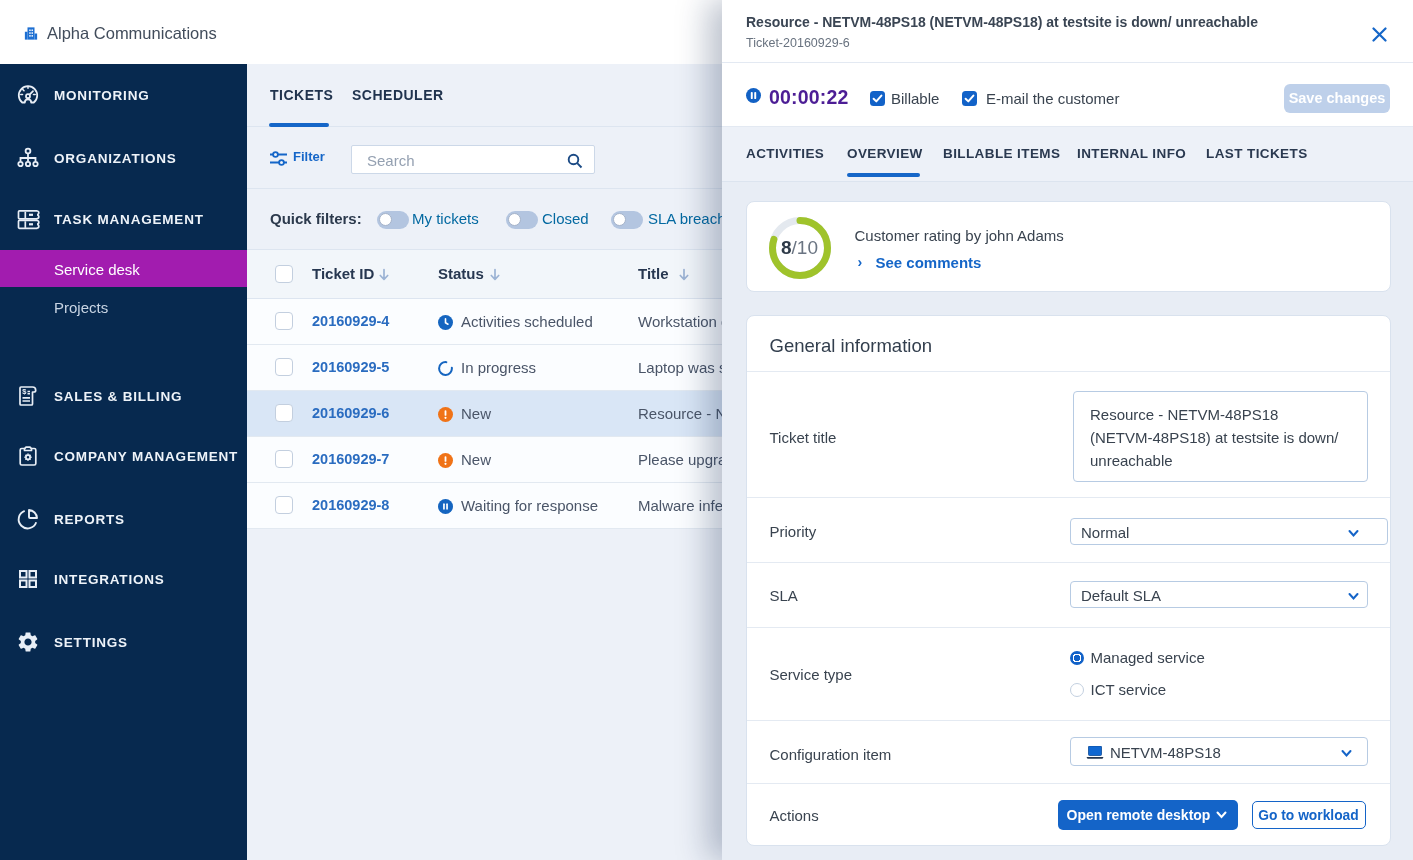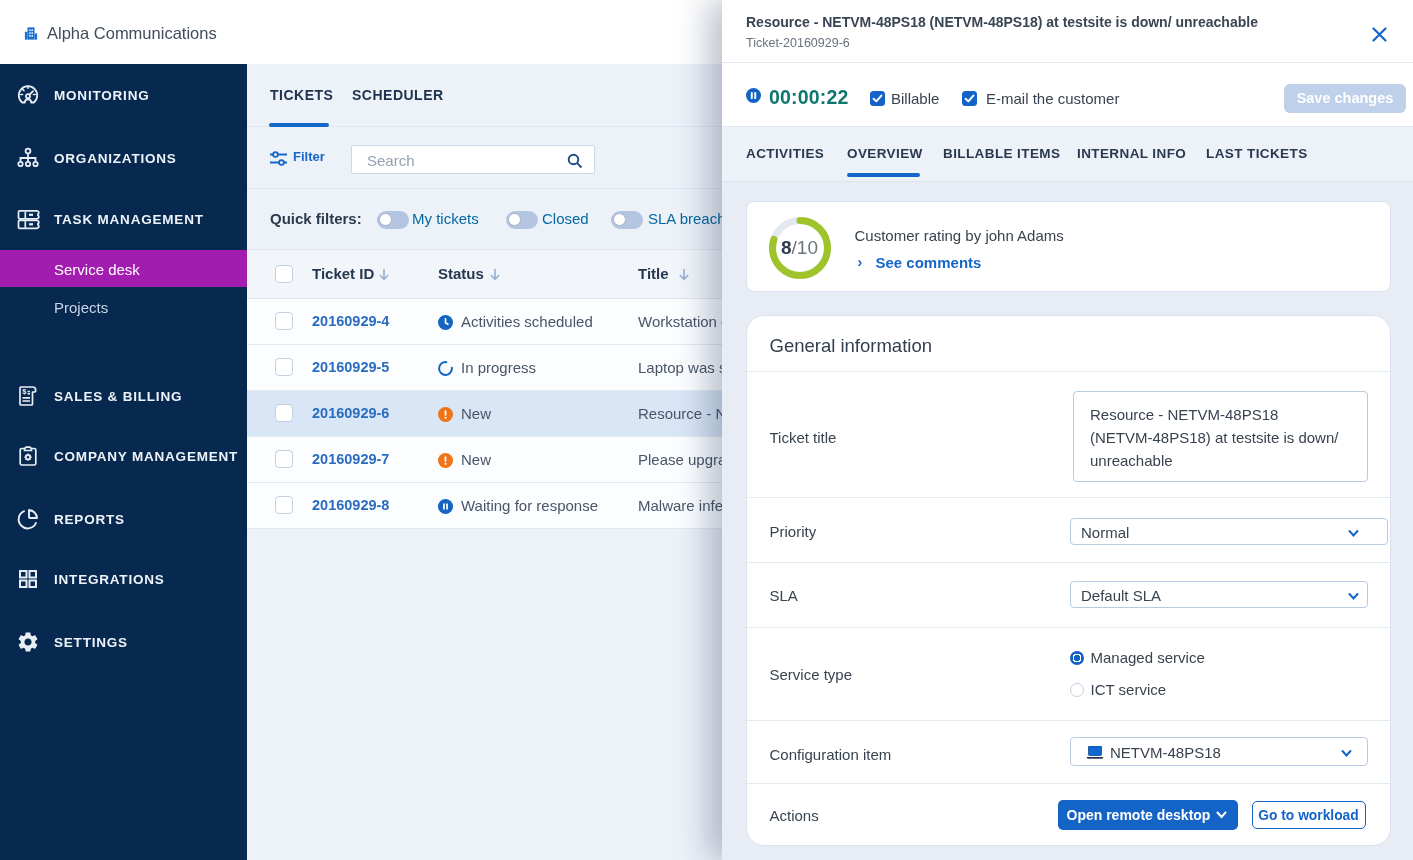--- a/index.html
+++ b/index.html
@@ -45,41 +45,41 @@
 .stxt { position:absolute; left:214px; top:14px; font-size:15px; color:#4a5568; }
 .ttl { position:absolute; left:391px; top:14px; font-size:15px; color:#4a5568; white-space:nowrap; }
 .sicon { position:absolute; left:191px; top:16px; width:15px; height:15px; }
 
 
 #panel { position:absolute; left:722px; top:0; width:691px; height:860px; background:#fff; box-shadow:-14px 0 30px rgba(13,36,76,0.28); }
 #p-header { position:absolute; left:0; top:0; width:691px; height:63px; border-bottom:1px solid #e3e9f2; }
 #p-title { position:absolute; left:24px; top:14px; font-size:14px; font-weight:bold; color:#3a4553; }
 #p-sub { position:absolute; left:24px; top:36px; font-size:12.5px; color:#68727f; }
 #p-timerrow { position:absolute; left:0; top:63px; width:691px; height:64px; border-bottom:1px solid #e3e9f2; }
-#timer { position:absolute; left:47px; top:23px; font-size:19.5px; font-weight:bold; color:#0f766e; letter-spacing:0.2px; }
+#timer { position:absolute; left:47px; top:23px; font-size:19.5px; font-weight:bold; color:#4c1d95; letter-spacing:0.2px; }
 .pcheck { position:absolute; top:27.5px; width:15px; height:15px; background:#1262c8; border-radius:3.5px; }
 .pcheck svg { position:absolute; left:1px; top:1px; }
 .pcheck-label { position:absolute; top:27px; font-size:15px; color:#39434f; }
-#savebtn { position:absolute; left:562px; top:21px; width:122px; height:29px; background:#bed0ea; border-radius:6px; color:#fff; font-weight:bold; font-size:14.5px; text-align:center; line-height:29px; }
+#savebtn { position:absolute; left:562px; top:21px; width:106px; height:29px; background:#bed0ea; border-radius:6px; color:#fff; font-weight:bold; font-size:14.5px; text-align:center; line-height:29px; }
 #p-tabs { position:absolute; left:0; top:127px; width:691px; height:55px; background:#edf1f8; border-bottom:1px solid #dce4ef; }
 .ptab { position:absolute; top:19px; font-size:13.5px; font-weight:bold; letter-spacing:0.4px; color:#2a3950; }
 #ptab-underline { position:absolute; left:125px; top:46px; width:73px; height:4px; background:#1566c8; border-radius:2px; }
 #p-content { position:absolute; left:0; top:182px; width:691px; height:678px; background:#e8edf5; }
 
 .card { position:absolute; left:23.5px; width:645.5px; background:#fff; border:1px solid #d9e2ee; border-radius:8px; }
 #rating-card { top:19px; height:91px; }
 #donut { position:absolute; left:22px; top:15px; width:62px; height:62px; }
 #donut .hole { position:absolute; left:0; top:0; width:62px; height:62px; text-align:center; line-height:62px; white-space:nowrap; }
 #donut .hole b { font-size:19px; color:#2e3a48; }
 #donut .hole span { font-size:19px; color:#6a7482; }
 #rating-line1 { position:absolute; left:108px; top:25px; font-size:15px; color:#39434f; }
 #rating-line2 { position:absolute; left:129px; top:52px; font-size:15px; font-weight:bold; color:#1566c8; }
 #rating-chev { position:absolute; left:111px; top:52px; color:#1566c8; font-size:14px; font-weight:bold; }
 
-#gen-card { top:133px; height:531px;border-radius:18px; }
+#gen-card { top:133px; height:531px; }
 .divider { position:absolute; left:0; width:643.5px; height:0; border-top:1px solid #e4eaf2; }
 #gen-title { position:absolute; left:23px; top:19px; font-size:18.5px; color:#323e4d; }
 .flabel { position:absolute; left:23px; font-size:15px; color:#39434f; }
 .finput { position:absolute; background:#fff; border:1px solid #b7cbe3; border-radius:4px; }
 .ftext { font-size:15px; color:#39434f; }
 .chev { position:absolute; width:11px; height:11px; }
 </style>
 </head>
 <body>
 

